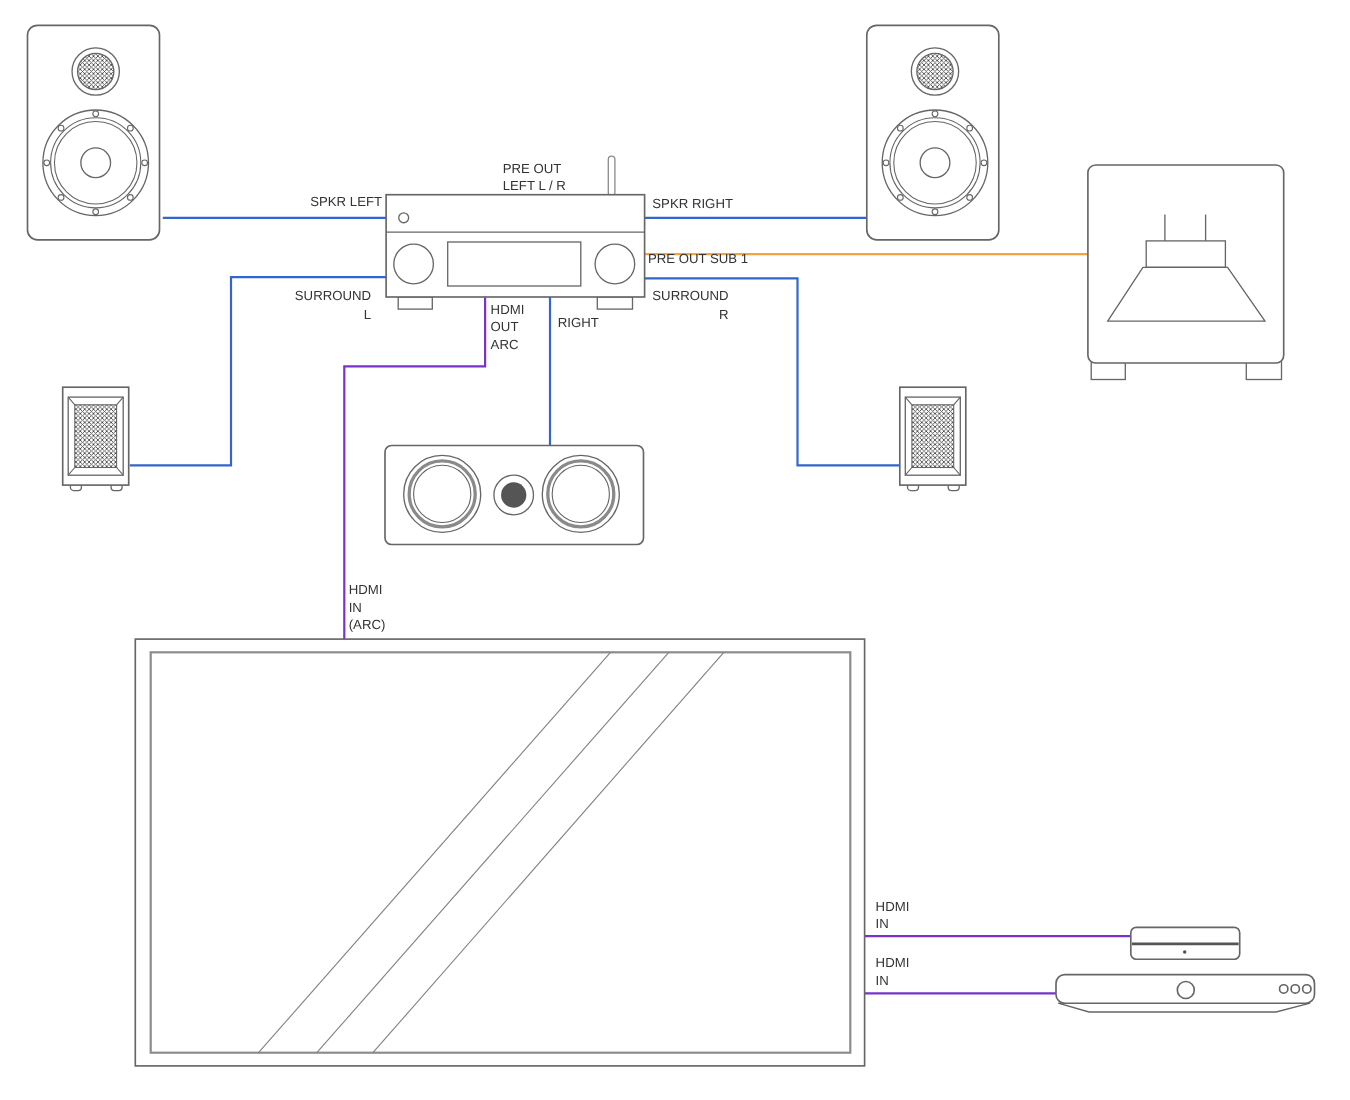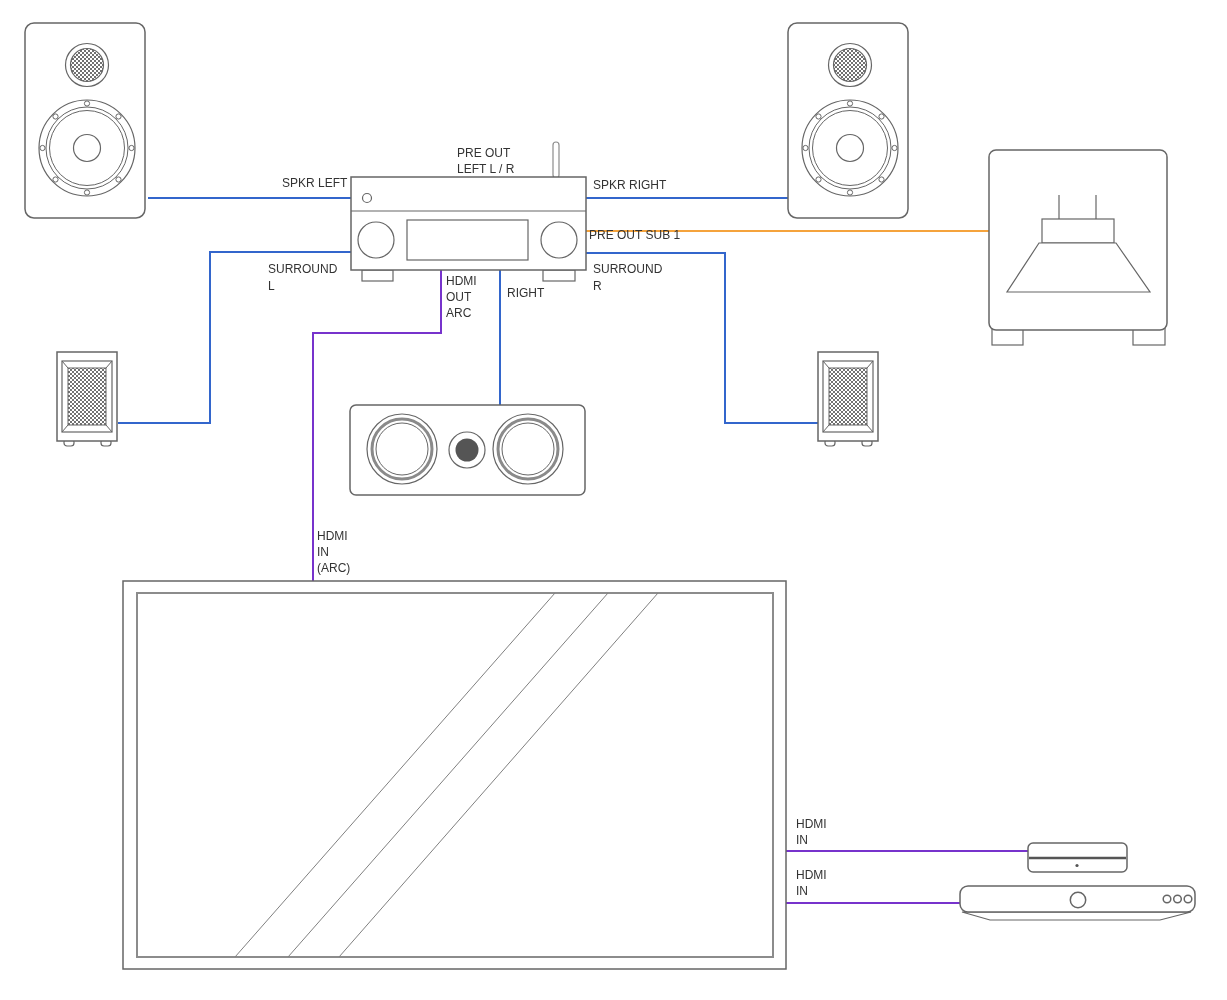--- a/index.html
+++ b/index.html
@@ -12,21 +12,21 @@
     overflow: hidden;
   }
   .diagram-svg { position: absolute; left: 0; top: 0; }
   .lbl {
     position: absolute;
     font-size: 12px;
     line-height: 16px;
     color: #333333;
     white-space: nowrap;
   }
-  .lbl.lh17 { line-height: 17px; }
+  .lbl.lh17 { line-height: 17px; text-align: right; }
 </style>
 </head>
 <body>
 
 <div class="canvas">
 
   <svg class="diagram-svg" width="1227" height="1000" viewBox="0 0 1227 1000">
     <defs>
       <pattern id="hatch" width="4" height="4" patternUnits="userSpaceOnUse">
         <rect width="4" height="4" fill="#ffffff"></rect>

